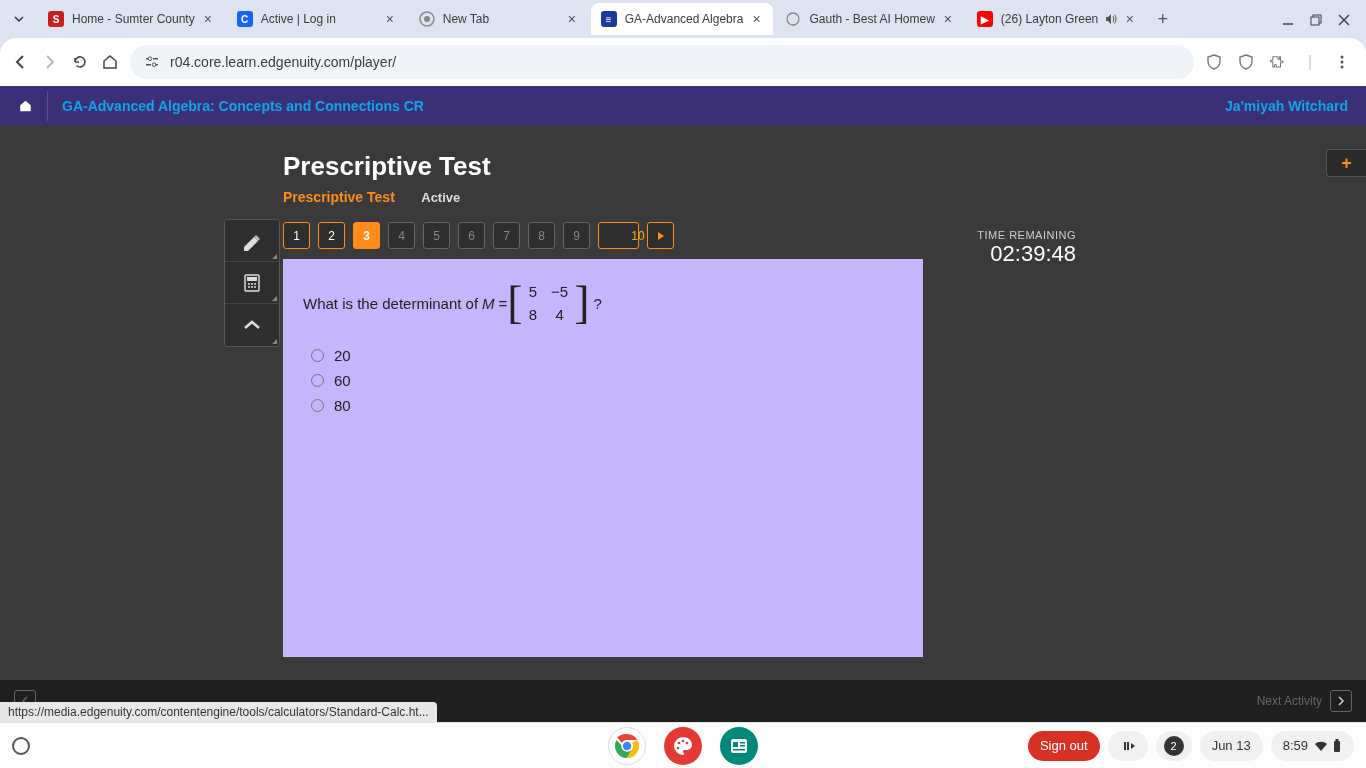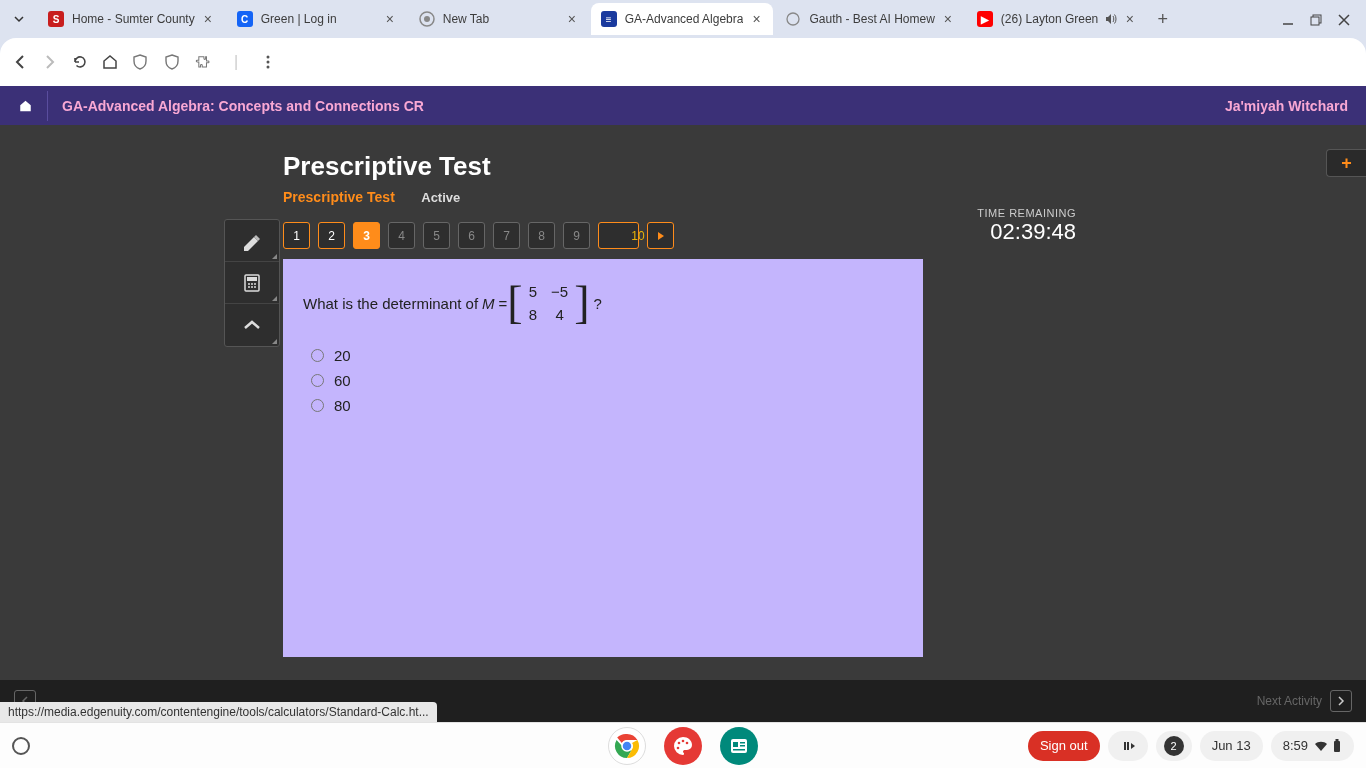--- a/index.html
+++ b/index.html
@@ -21,21 +21,21 @@
 
 .addr-bar { height: 48px; background: #fff; display: flex; align-items: center; padding: 0 10px; gap: 10px; border-radius: 16px 16px 0 0; }
 .nav-btn { width: 20px; height: 20px; color: #555; cursor: pointer; display: flex; align-items: center; justify-content: center; }
 .nav-btn.disabled { color: #bbb; cursor: default; }
 .url-box { flex: 1; height: 34px; background: #f0f3f8; border-radius: 17px; display: flex; align-items: center; padding: 0 14px; gap: 10px; }
 .site-icon { width: 16px; height: 16px; }
 .url-text { flex: 1; font-size: 14px; color: #3c3c3c; }
 .addr-right { display: flex; gap: 12px; align-items: center; padding-right: 4px; }
 
 
-.course-bar { height: 39px; background: #3b3077; color: #f9a8d4; display: flex; align-items: center; padding: 0 18px; font-size: 14px; font-weight: bold; }
+.course-bar { height: 39px; background: #3b3077; color: #0ea5e9; display: flex; align-items: center; padding: 0 18px; font-size: 14px; font-weight: bold; }
 .home-ic { width: 30px; height: 30px; margin-right: 14px; cursor: pointer; display:flex; align-items:center; justify-content:center; border-right: 1px solid #5a4d9e; padding-right: 14px; }
 .user-name { margin-left: auto; }
 
 
 .stage { background: #3a3a3a; height: calc(768px - 38px - 48px - 39px - 42px - 46px); position: relative; padding-top: 26px; }
 
 .add-btn { position: absolute; right: 0; top: 24px; width: 40px; height: 28px; background: #2a2a2a; border: 1px solid #555; border-right: none; border-radius: 4px 0 0 4px; display: flex; align-items: center; justify-content: center; color: #ff8c1a; font-size: 18px; font-weight: bold; cursor: pointer; }
 
 .content-wrap { margin-left: 283px; width: 800px; }
 .page-title { color: #fff; font-size: 26px; font-weight: bold; margin-bottom: 6px; }
@@ -44,21 +44,21 @@
 .sub-status { color: #ddd; font-size: 13px; font-weight: bold; }
 
 .qnav-row { display: flex; align-items: center; gap: 8px; margin-bottom: 10px; }
 .qnum { width: 27px; height: 27px; border: 1px solid #666; border-radius: 3px; background: #2e2e2e; color: #888; display: flex; align-items: center; justify-content: center; font-size: 12px; cursor: pointer; }
 .qnum.answered { border-color: #ff8c1a; color: #fff; }
 .qnum.current { background: #ff8c1a; border-color: #ff8c1a; color: #fff; font-weight: bold; }
 .qnum.last { border-color: #ff8c1a; color: #eab308; padding-left: 39px; }
 .qnext { width: 27px; height: 27px; border: 1px solid #ff8c1a; border-radius: 3px; background: #2e2e2e; display: flex; align-items: center; justify-content: center; cursor: pointer; }
 .qnext-tri { width: 0; height: 0; border-left: 6px solid #ff8c1a; border-top: 4px solid transparent; border-bottom: 4px solid transparent; }
 
-.timer { position: absolute; right: 290px; top: 82px; text-align: right; color: #fff; }
+.timer { position: absolute; right: 290px; top: 104px; text-align: right; color: #fff; }
 .timer-label { font-size: 11px; letter-spacing: 0.5px; color: #ccc; }
 .timer-value { font-size: 22px; }
 
 .toolbox { position: absolute; left: 224px; top: 94px; width: 56px; background: #2e2e2e; border: 1px solid #555; border-radius: 3px; }
 .tool { height: 42px; display: flex; align-items: center; justify-content: center; cursor: pointer; color: #ddd; font-size: 20px; border-bottom: 1px solid #444; position: relative; }
 .tool:last-child { border-bottom: none; }
 .tool-corner { position: absolute; right: 2px; bottom: 2px; width: 0; height: 0; border-right: 5px solid #888; border-top: 5px solid transparent; }
 
 .question-panel { background: #c4b5fd; width: 640px; height: 398px; padding: 24px 20px; font-size: 15px; color: #222; }
 .q-text { display: flex; align-items: center; flex-wrap: wrap; margin-bottom: 24px; }
@@ -99,21 +99,21 @@
       </svg>
   </div>
   <div class="tabs">
     <div class="tab">
       <span class="tab-icon" style="background:#c81e1e">S</span>
       <span class="tab-title">Home - Sumter County</span>
       <span class="tab-close">×</span>
     </div>
     <div class="tab">
       <span class="tab-icon" style="background:#1464f6">C</span>
-      <span class="tab-title">Green | Log in</span>
+      <span class="tab-title">Active | Log in</span>
       <span class="tab-close">×</span>
     </div>
     <div class="tab">
       <span class="tab-icon">
         <svg width="16" height="16" viewBox="0 0 16 16">
             <circle cx="8" cy="8" r="7" fill="none" stroke="#888" stroke-width="1.5"></circle>
             <circle cx="8" cy="8" r="3" fill="#888"></circle>
           </svg>
       </span>
       <span class="tab-title">New Tab</span>
@@ -174,20 +174,31 @@
   <div class="nav-btn">
       <svg width="18" height="18" viewBox="0 0 18 18">
         <path d="M4 9a5 5 0 1 1 1.5 3.5M4 9V5M4 9h4" stroke="#444" stroke-width="1.6" fill="none"></path>
       </svg>
     </div>
   <div class="nav-btn">
       <svg width="18" height="18" viewBox="0 0 18 18">
         <path d="M3 8l6-5 6 5v7H3z" stroke="#444" stroke-width="1.5" fill="none"></path>
       </svg>
     </div>
+  <div class="url-box">
+    <span class="site-icon"><svg width="16" height="16" viewBox="0 0 16 16">
+          <rect x="2" y="4" width="5" height="1.5" fill="#555"></rect>
+          <rect x="9" y="4" width="5" height="1.5" fill="#555"></rect>
+          <rect x="2" y="10" width="5" height="1.5" fill="#555"></rect>
+          <rect x="9" y="10" width="5" height="1.5" fill="#555"></rect>
+          <circle cx="6" cy="4.7" r="1.8" fill="#fff" stroke="#555"></circle>
+          <circle cx="10" cy="10.7" r="1.8" fill="#fff" stroke="#555"></circle>
+        </svg></span>
+    <span class="url-text">r04.core.learn.edgenuity.com/player/</span>
+  </div>
   <div class="addr-right">
     <span class="nav-btn">
         <svg width="18" height="18" viewBox="0 0 18 18">
           <path d="M9 2l6 2v4c0 4-3 7-6 8-3-1-6-4-6-8V4l6-2z" fill="none" stroke="#777" stroke-width="1.4"></path>
         </svg>
       </span>
     <span class="nav-btn">
         <svg width="18" height="18" viewBox="0 0 18 18">
           <path d="M9 2l6 2v4c0 4-3 7-6 8-3-1-6-4-6-8V4l6-2z" fill="none" stroke="#777" stroke-width="1.4"></path>
         </svg>

